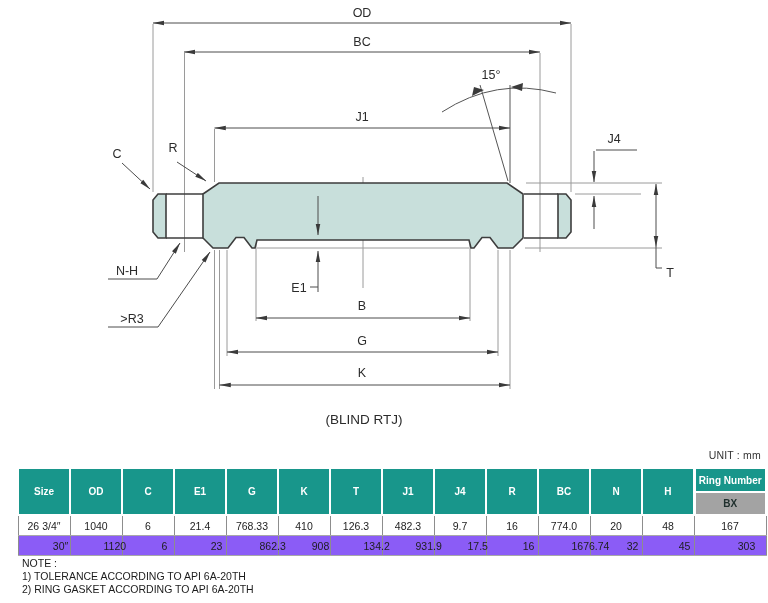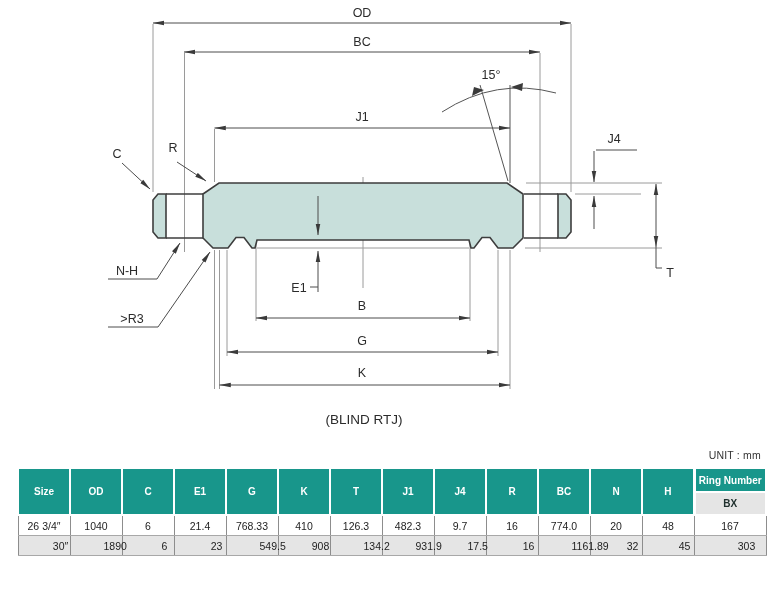--- a/index.html
+++ b/index.html
@@ -9,25 +9,25 @@
   svg text{font-family:"Liberation Sans",sans-serif;fill:#2b2b2b;}
   .dim-label{font-size:12.5px;}
   .caption{font-size:13.5px;}
   .unit-label{position:absolute;top:449px;right:7px;font-size:10.5px;color:#333;
               letter-spacing:.2px;text-align:center;}
   table.dims{position:absolute;left:17px;top:467px;width:748px;border-collapse:collapse;
              table-layout:fixed;font-size:10.5px;}
   table.dims th{background:#18968b;color:#ffffff;font-size:10px;font-weight:bold;
                 border:2px solid #ffffff;padding:0;text-align:center;}
   table.dims th.ring{border-left:3px solid #ffffff;height:22px;}
-  table.dims th.bx{background:#e5e5e5;color:#20302e;height:21px;border-left:3px solid #ffffff;}
+  table.dims th.bx{background:#a3a3a3;color:#20302e;height:21px;border-left:3px solid #ffffff;}
   table.dims td{text-align:center;height:19px;padding:0;border-left:1px solid #8d8d8d;
                 border-right:1px solid #8d8d8d;border-bottom:1px solid #a8a8a8;color:#1d1d1d;margin-left:36px;}
   table.dims tbody tr:first-child td{border-top:2px solid #4c4c4c;background:#ffffff;}
-  table.dims tbody tr:last-child td{background:#e5e5e5;padding-left:33px;}
+  table.dims tbody tr:last-child td{background:#8b5cf6;padding-left:33px;}
   .notes{position:absolute;left:22px;top:557px;font-size:10.5px;line-height:13px;color:#1c1c1c;}
 </style>
 </head>
 <body>
 
 <div class="page">
 
   <div class="drawing-wrap">
     <svg width="768" height="440" viewBox="0 0 768 440">
       <defs>
@@ -183,31 +183,36 @@
         <td>482.3</td>
         <td>9.7</td>
         <td>16</td>
         <td>774.0</td>
         <td>20</td>
         <td>48</td>
         <td>167</td>
       </tr>
       <tr>
         <td>30″</td>
-        <td>1890</td>
+        <td>1120</td>
         <td>6</td>
         <td>23</td>
-        <td>549.5</td>
+        <td>862.3</td>
         <td>908</td>
         <td>134.2</td>
         <td>931.9</td>
         <td>17.5</td>
         <td>16</td>
-        <td>1161.89</td>
+        <td>1676.74</td>
         <td>32</td>
         <td>45</td>
         <td>303</td>
       </tr>
     </tbody>
   </table>
 
+  <div class="notes">
+    <div>NOTE :</div>
+    <div>1) TOLERANCE ACCORDING TO API 6A-20TH</div>
+    <div>2) RING GASKET ACCORDING TO API 6A-20TH</div>
+  </div>
 
 </div>
 
 </body></html>

